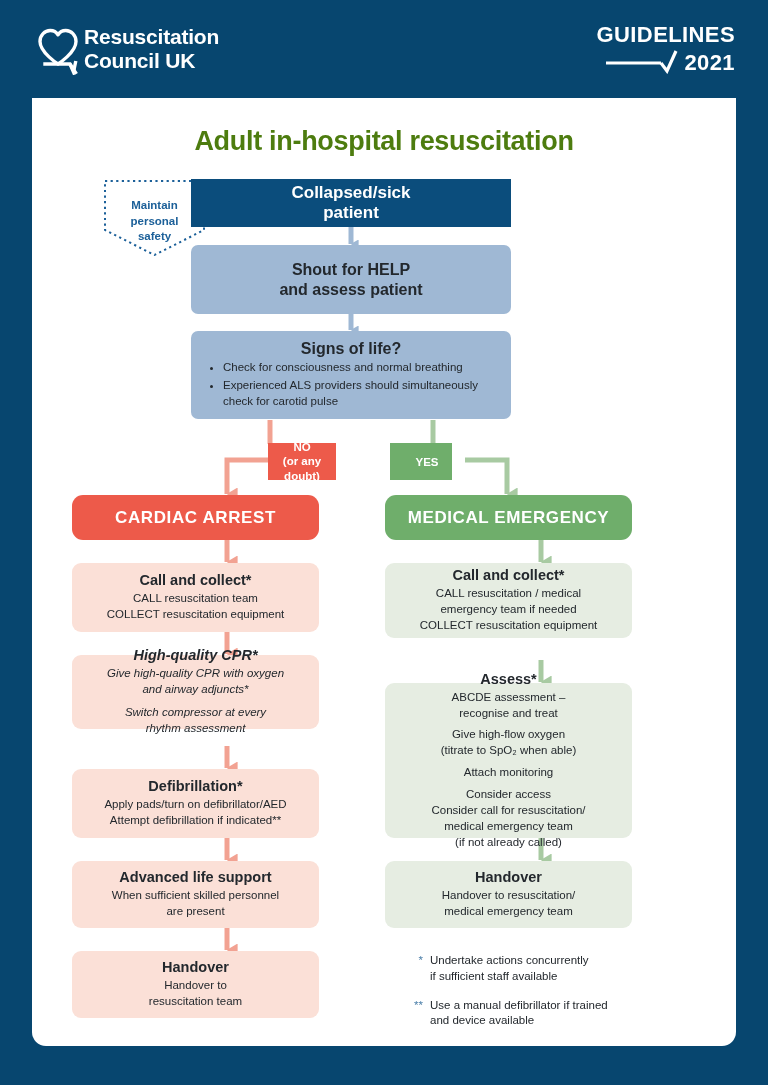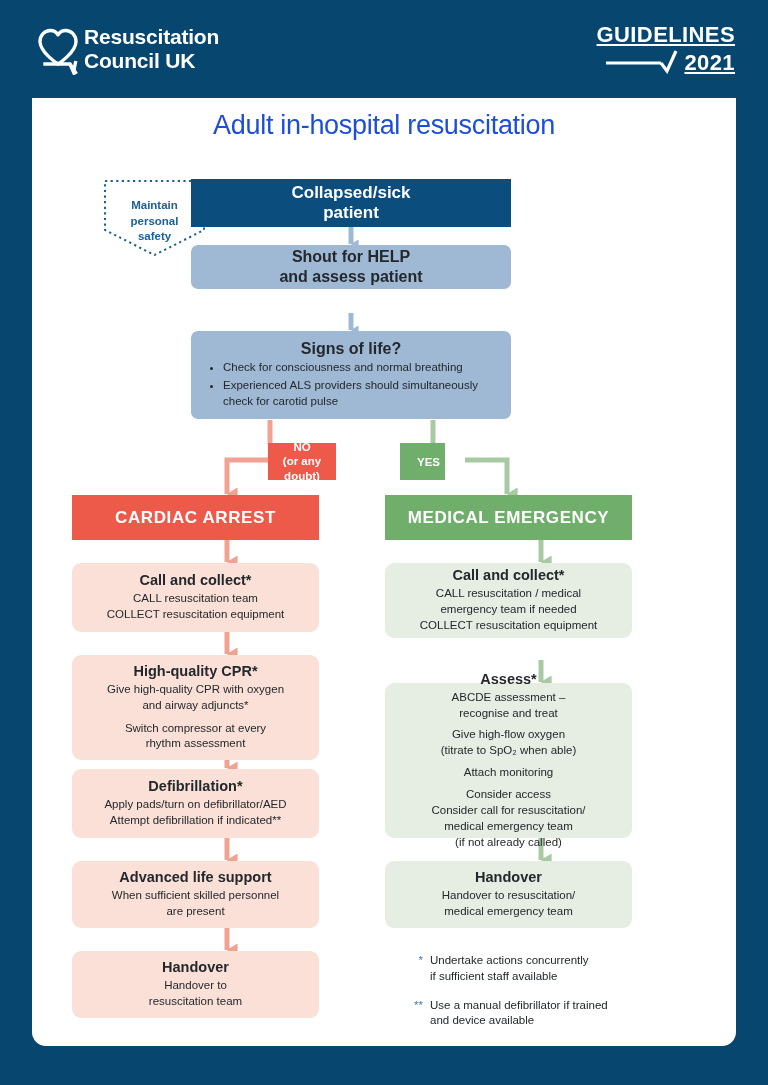--- a/index.html
+++ b/index.html
@@ -24,21 +24,21 @@
   .brand { display: flex; align-items: center; }
   .brand-mark { width: 52px; height: 52px; flex: none; }
   .brand-name {
     color: #fff;
     font-size: 21px;
     font-weight: bold;
     line-height: 1.13;
     letter-spacing: -0.2px;
     white-space: pre-line;
   }
-  .guidelines { color: #fff; text-decoration: underline; }
+  .guidelines { color: #fff; }
   .guidelines-word {
     font-size: 22px;
     font-weight: bold;
     letter-spacing: 0.4px;
     line-height: 1;
   }
   .guidelines-year-row {
     display: flex;
     align-items: flex-end;
     justify-content: flex-end;
@@ -59,25 +59,25 @@
     left: 32px;
     top: 98px;
     width: 704px;
     height: 948px;
     background: #fff;
     border-radius: 0 0 14px 14px;
   }
 
   .title {
     text-align: center;
-    color: #1d4ed8;
+    color: #4d7c0f;
     font-size: 27px;
-    font-weight: normal;
+    font-weight: bold;
     letter-spacing: -0.3px;
-    padding-top: 12px;
+    padding-top: 28px;
   }
 
   
   .chart { position: absolute; left: 0; top: 0; width: 704px; height: 948px; }
   .chart > * { position: absolute; }
 
   .box {
     display: flex;
     flex-direction: column;
     align-items: center;
@@ -92,20 +92,21 @@
   .steel  { background: #9FB8D4; color: #23282D; border-radius: 7px; }
   .red    { background: #ED5A4A; color: #fff; }
   .green  { background: #6FAE6B; color: #fff; }
   .pink   { background: #FBE0D7; color: #23282D; border-radius: 9px; }
   .mint   { background: #E6EDE2; color: #23282D; border-radius: 9px; }
 
   .banner {
     font-size: 17px;
     font-weight: bold;
     letter-spacing: 0.6px;
+    border-radius: 11px;
   }
 
   .safety-label {
     color: #1C6099;
     font-size: 11.5px;
     font-weight: bold;
     line-height: 1.35;
     text-align: center;
     white-space: pre-line;
   }
@@ -200,57 +201,57 @@
     </svg>
     <div class="safety-label" style="left:70px;top:100px;width:105px;">Maintain
 personal
 safety</div>
 
     <div class="box navy" style="left:159px;top:81px;width:320px;height:48px;">
       <div class="b-title" style="font-size:17px;line-height:1.2;white-space:pre-line;">Collapsed/sick
 patient</div>
     </div>
 
-    <div class="box steel" style="left:159px;top:147px;width:320px;height:44px;">
+    <div class="box steel" style="left:159px;top:147px;width:320px;height:69px;">
       <div class="b-title" style="font-size:16px;line-height:1.22;white-space:pre-line;">Shout for HELP
 and assess patient</div>
     </div>
 
     <div class="box steel" style="left:159px;top:233px;width:320px;height:88px;align-items:stretch;justify-content:flex-start;padding:9px 14px 0 14px;">
       <div class="b-title" style="font-size:16px;text-align:center;">Signs of life?</div>
       <ul class="bullets">
         <li>Check for consciousness and normal breathing</li>
         <li>Experienced ALS providers should simultaneously check for carotid pulse</li>
       </ul>
     </div>
 
     <div class="box red" style="left:236px;top:345px;width:68px;height:37px;">
       <div style="font-size:11.5px;font-weight:bold;line-height:1.25;white-space:pre-line;">NO
 (or any doubt)</div>
     </div>
 
-    <div class="box green" style="left:368px;top:345px;width:45px;height:37px;padding-left:12px;">
+    <div class="box green" style="left:358px;top:345px;width:62px;height:37px;padding-left:12px;">
       <div style="font-size:11.5px;font-weight:bold;">YES</div>
     </div>
 
     <div class="box red banner" style="left:40px;top:397px;width:247px;height:45px;">
       <div>CARDIAC ARREST</div>
     </div>
 
     <div class="box green banner" style="left:353px;top:397px;width:247px;height:45px;">
       <div>MEDICAL EMERGENCY</div>
     </div>
 
     <div class="box pink" style="left:40px;top:465px;width:247px;height:69px;">
       <div class="b-title" style="font-size:14.5px;margin-bottom:3px;">Call and collect*</div>
       <div style="font-size:11.5px;line-height:1.38;white-space:pre-line;">CALL resuscitation team</div>
       <div style="font-size:11.5px;line-height:1.38;white-space:pre-line;">COLLECT resuscitation equipment</div>
     </div>
 
-    <div class="box pink" style="left:40px;top:557px;width:247px;height:105px;">
+    <div class="box pink" style="left:40px;top:557px;width:247px;height:74px;font-style:italic;">
       <div class="b-title" style="font-size:14.5px;margin-bottom:3px;">High-quality CPR*</div>
       <div style="font-size:11.5px;line-height:1.38;white-space:pre-line;">Give high-quality CPR with oxygen
 and airway adjuncts*</div>
       <div style="font-size:11.5px;line-height:1.38;white-space:pre-line;margin-top:7px;">Switch compressor at every
 rhythm assessment</div>
     </div>
 
     <div class="box pink" style="left:40px;top:671px;width:247px;height:69px;">
       <div class="b-title" style="font-size:14.5px;margin-bottom:3px;">Defibrillation*</div>
       <div style="font-size:11.5px;line-height:1.38;white-space:pre-line;">Apply pads/turn on defibrillator/AED</div>

